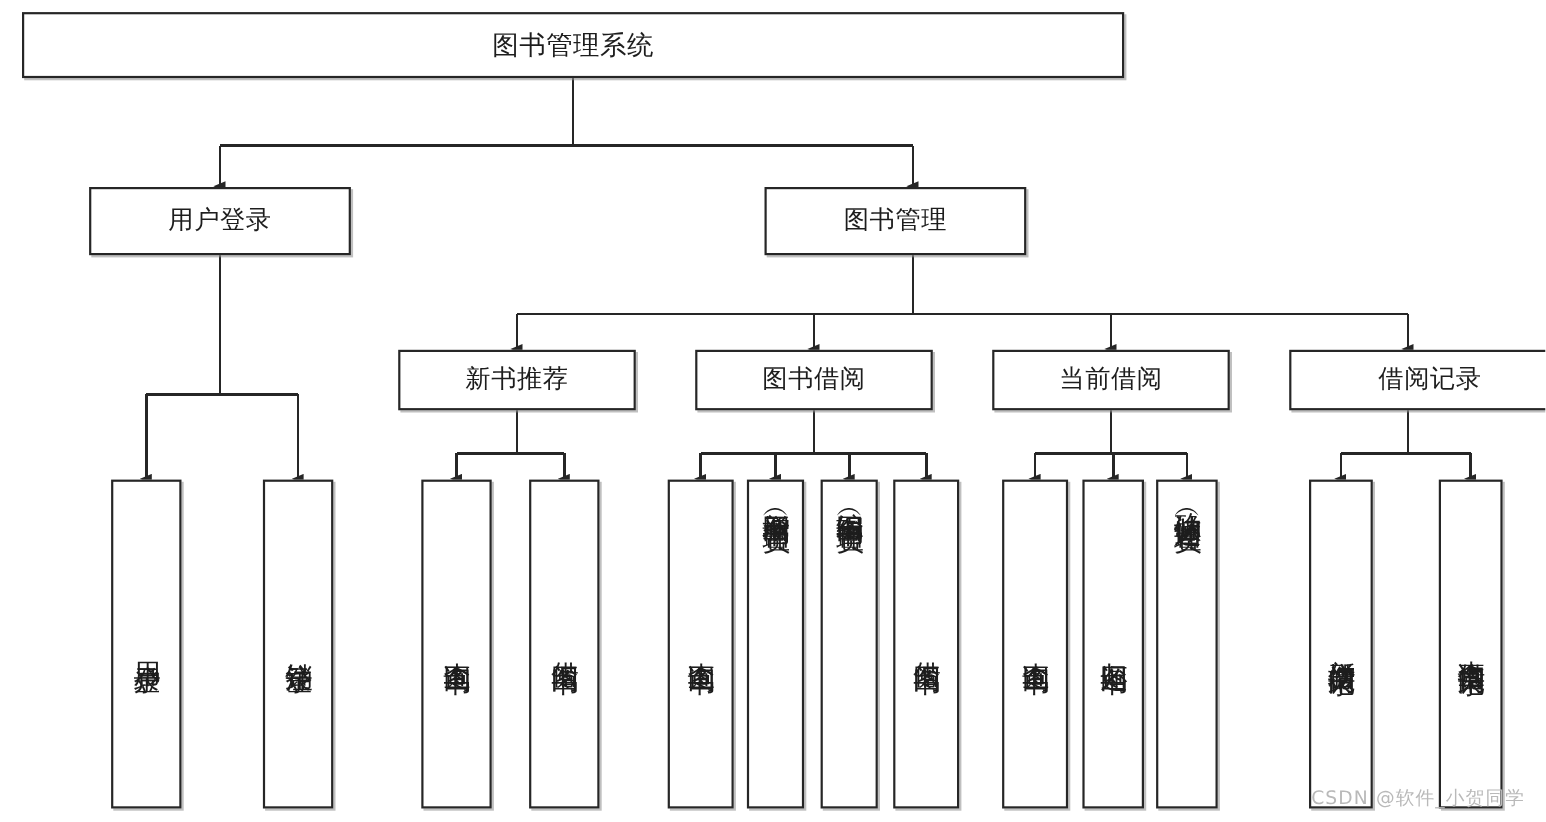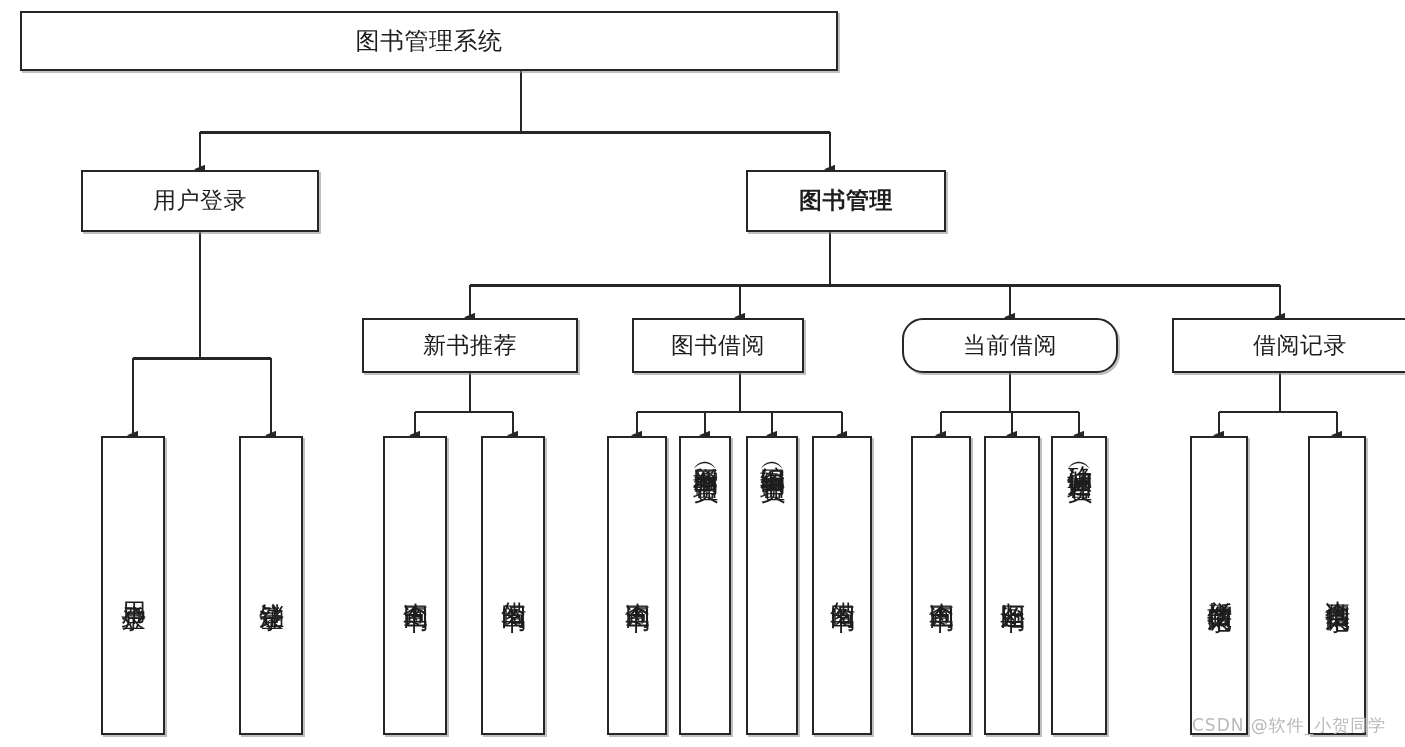--- a/index.html
+++ b/index.html
@@ -124,38 +124,38 @@
         <path d="M 941 412.06 L 941 435" marker-end="url(#arrow)"></path>
         <path d="M 1012 412.06 L 1012 435" marker-end="url(#arrow)"></path>
         <path d="M 1079 412.06 L 1079 435" marker-end="url(#arrow)"></path>
         <path d="M 1280 373 L 1280 412.06"></path>
         <path d="M 1219 412.06 L 1337 412.06"></path>
         <path d="M 1219 412.06 L 1219 435" marker-end="url(#arrow)"></path>
         <path d="M 1337 412.06 L 1337 435" marker-end="url(#arrow)"></path>
       </g>
   </svg>
 
-  <div class="node horiz root" style="left: 20px; top: 11px; width: 818px; height: 60px;">
+  <div class="node horiz root" style="left: 20px; top: 11px; width: 1002px; height: 60px;">
     <span class="label">图书管理系统</span>
   </div>
 
   <div class="node horiz" style="left: 81px; top: 170px; width: 238px; height: 62px;">
     <span class="label">用户登录</span>
   </div>
-  <div class="node horiz" style="left: 746px; top: 170px; width: 200px; height: 62px; font-weight: bold;">
+  <div class="node horiz" style="left: 695px; top: 170px; width: 238px; height: 62px;">
     <span class="label">图书管理</span>
   </div>
 
   <div class="node horiz" style="left: 362px; top: 318px; width: 216px; height: 55px; align-items: center;">
     <span class="label">新书推荐</span>
   </div>
-  <div class="node horiz" style="left: 632px; top: 318px; width: 172px; height: 55px;">
+  <div class="node horiz" style="left: 632px; top: 318px; width: 216px; height: 55px;">
     <span class="label">图书借阅</span>
   </div>
-  <div class="node horiz" style="left: 902px; top: 318px; width: 216px; height: 55px; border-radius: 21px;">
+  <div class="node horiz" style="left: 902px; top: 318px; width: 216px; height: 55px;">
     <span class="label">当前借阅</span>
   </div>
   <div class="node horiz" style="left: 1172px; top: 318px; width: 256px; height: 55px;">
     <span class="label">借阅记录</span>
   </div>
 
   <div class="node vert" style="left: 101px; top: 436px; width: 64px; height: 299px;">
     <span class="label">用户登录</span>
   </div>
   <div class="node vert" style="left: 239px; top: 436px; width: 64px; height: 299px;">

